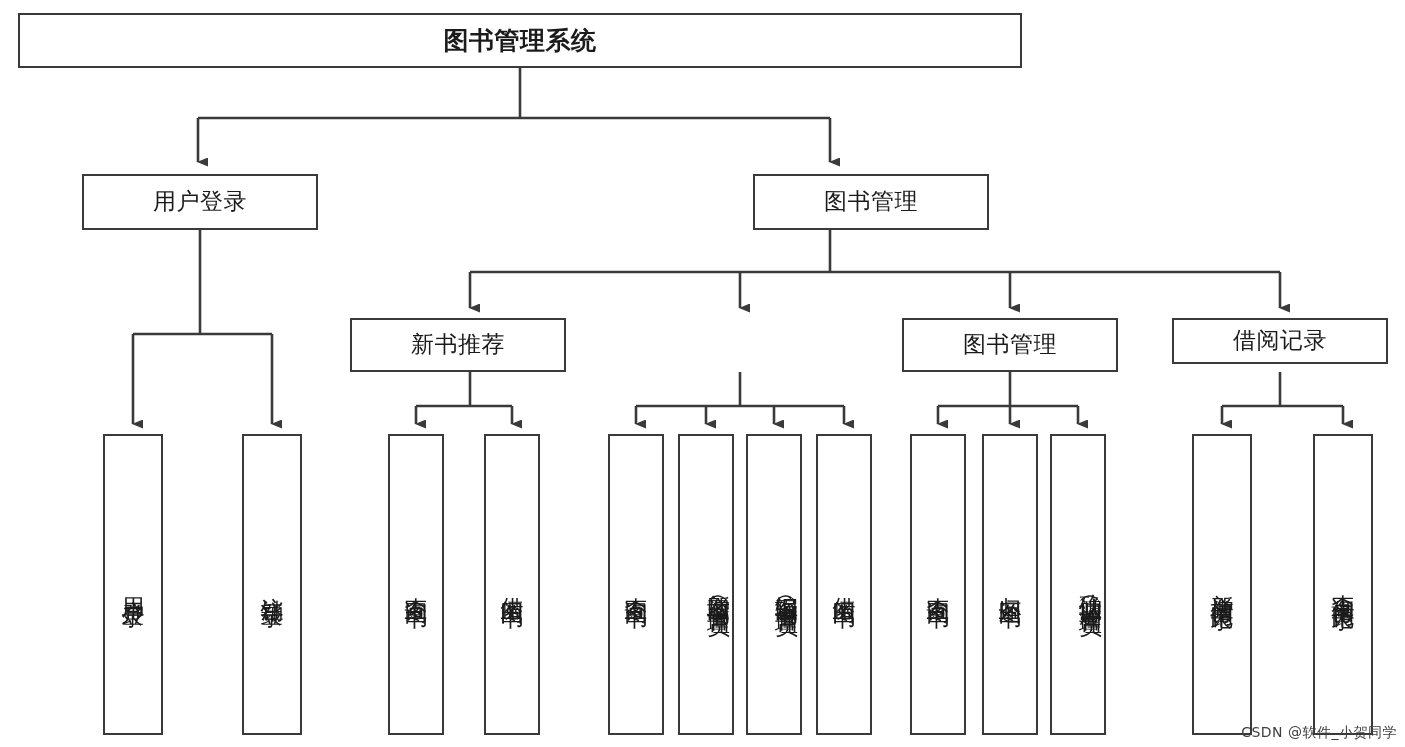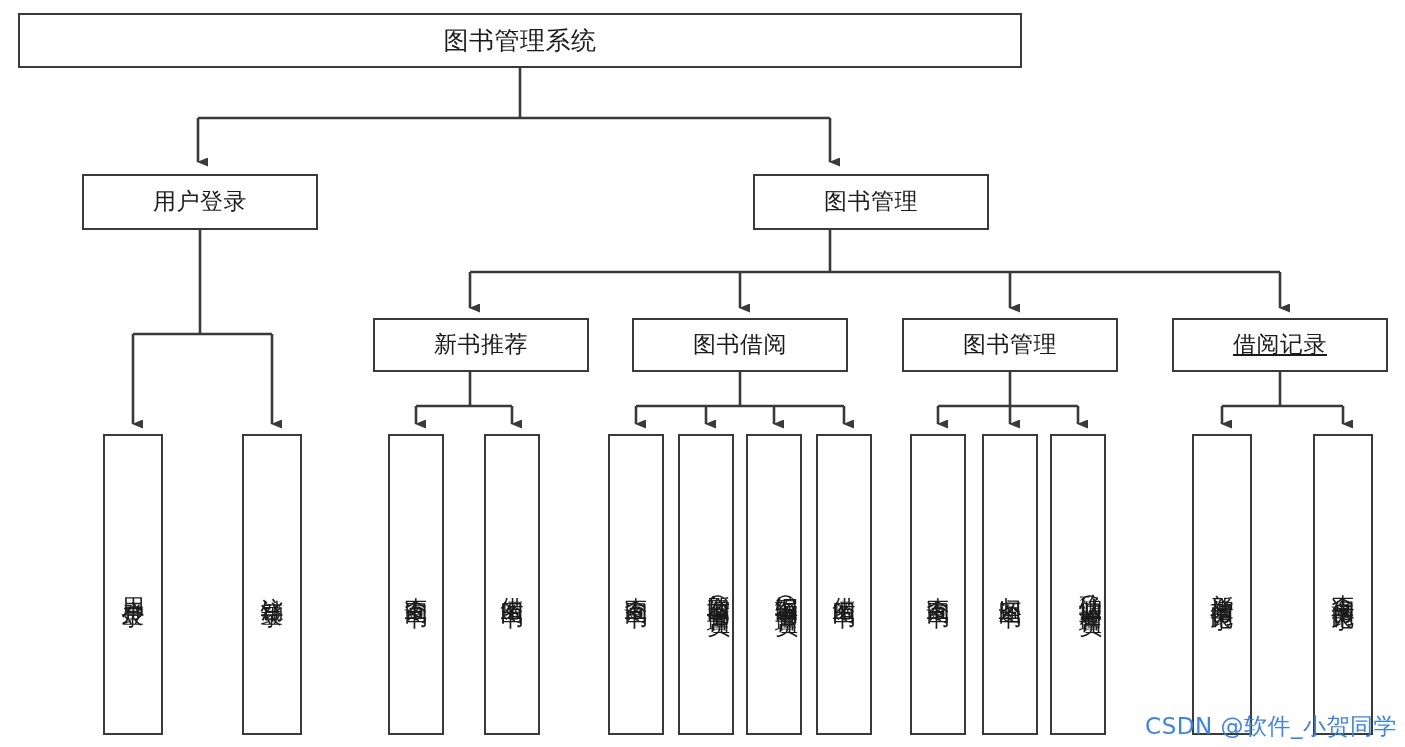--- a/index.html
+++ b/index.html
@@ -54,27 +54,28 @@
   .node.vertical.centered {
     align-items: center;
     padding-top: 0;
   }
   .node-label {
     display: block;
     white-space: pre-line;
   }
   #root-node {
     font-size: 25px;
+    font-weight: bold;
   }
   #watermark {
     position: absolute;
     right: 8px;
     bottom: 5px;
-    font-size: 23px;
-    color: #3b82f6;
+    font-size: 14px;
+    color: #404040;
     letter-spacing: 0.5px;
     white-space: nowrap;
     font-family: "DejaVu Sans", "Liberation Sans", sans-serif;
   }
 </style>
 </head>
 <body>
 
 <div id="diagram-root">
 
@@ -132,30 +133,27 @@
     <span class="node-label">图书管理系统</span>
   </div>
 
   <div class="node horizontal" style="left:82px; top:174px; width:236px; height:56px;">
     <span class="node-label">用户登录</span>
   </div>
   <div class="node horizontal" style="left:712px; top:174px; width:236px; height:56px;margin-left:41px;">
     <span class="node-label">图书管理</span>
   </div>
 
-  <div class="node horizontal" style="left:373px; top:318px; width:216px; height:54px;">
+  <div class="node horizontal" style="left:350px; top:318px; width:216px; height:54px;">
     <span class="node-label">新书推荐</span>
-  </div>
-  <div class="node horizontal" style="left:632px; top:318px; width:216px; height:54px;">
-    <span class="node-label">图书借阅</span>
   </div>
   <div class="node horizontal" style="left:902px; top:318px; width:216px; height:54px;">
     <span class="node-label">图书管理</span>
   </div>
-  <div class="node horizontal" style="left:1172px; top:318px; width:216px; height:54px;text-decoration:underline;">
+  <div class="node horizontal" style="left:1172px; top:318px; width:216px; height:46px;">
     <span class="node-label">借阅记录</span>
   </div>
 
   <div class="node vertical centered" style="left:103px; top:434px; width:60px; height:301px;">
     <span class="node-label">用户登录</span>
   </div>
   <div class="node vertical centered" style="left:242px; top:434px; width:60px; height:301px;">
     <span class="node-label">注销登录</span>
   </div>
 

